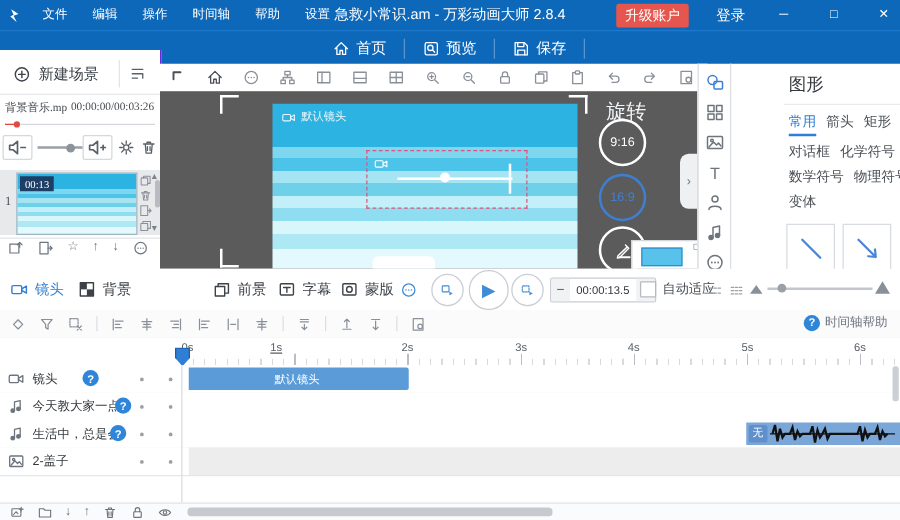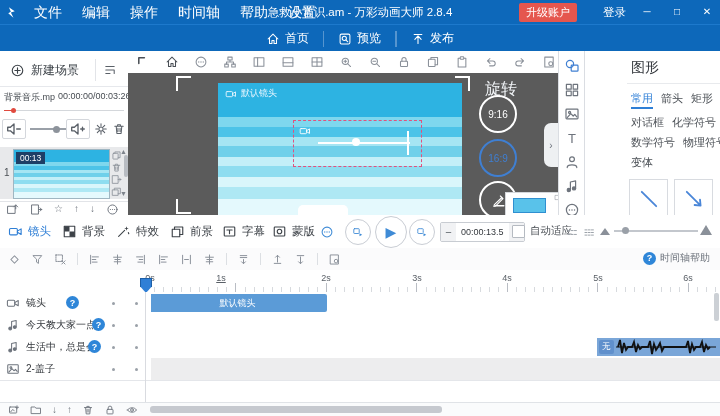--- a/index.html
+++ b/index.html
@@ -8,37 +8,37 @@
        -webkit-font-smoothing:antialiased;}
   .abs{position:absolute;}
   .flex{display:flex;align-items:center;}
   .ic{display:inline-flex;align-items:center;justify-content:center;flex:none;}
   .ic svg{display:block;width:100%;height:100%;}.s12{width:12px;height:12px}.s13{width:13px;height:13px}
   .s14{width:14px;height:14px}.s15{width:15px;height:15px}.s16{width:16px;height:16px}
 
   
   #titlebar{left:0;top:0;width:720px;height:24px;background:#0d68ba;color:#fff;}
   #titlebar .menus{display:flex;gap:0;margin-left:6px;}
-  #titlebar .menus span{font-size:14px;padding:0 10px;line-height:24px;cursor:default;}
+  #titlebar .menus span{font-size:10px;padding:0 10px;line-height:24px;cursor:default;}
   #titlebar .title{position:absolute;left:50%;top:0;transform:translateX(-50%);
        font-size:11.5px;line-height:24px;white-space:nowrap;}
-  #titlebar .right{position:absolute;right:4px;top:0;height:24px;display:flex;align-items:center;gap:12px;}
+  #titlebar .right{position:absolute;right:4px;top:0;height:24px;display:flex;align-items:center;gap:22px;}
   .upgrade{background:#e5564e;border-radius:2px;font-size:11px;padding:2px 7px;}
-  .login{font-size:11.5px;margin-left:14px;}
+  .login{font-size:11.5px;}
   .winbtn{font-size:10px;width:18px;text-align:center;line-height:24px;}
   #logo{width:13px;height:13px;margin-left:5px;}
 
   
   #bluebar{left:0;top:24px;width:720px;height:27px;background:#0d68ba;border-top:1px solid #1d79cc;}
   #bluebar .grp{position:absolute;left:50%;top:0;transform:translateX(-50%);height:27px;display:flex;align-items:center;}
   #bluebar .btn{display:flex;align-items:center;gap:5px;color:#fff;font-size:12px;padding:0 14px;height:17px;}
   #bluebar .sep{width:1px;height:16px;background:rgba(255,255,255,.3);}
 
   
-  #sidebar{left:0;top:51px;width:128px;height:164px;background:#fff;border-right:1px solid #6d28d9;}
+  #sidebar{left:0;top:40px;width:128px;height:164px;background:#fff;border-right:1px solid #6d28d9;font-family:Liberation Serif, serif;}
   #newscene{left:0;top:4px;width:128px;height:30px;}
   #newscene .nbtn{display:flex;align-items:center;gap:6px;color:#3c4248;font-size:12px;margin-left:10px;}
   #newscene .vdiv{position:absolute;left:95px;top:4px;width:1px;height:22px;background:#e2e4e8;}
   .hdiv{position:absolute;left:0;width:128px;height:1px;background:#e6e8ec;}
   #musicrow{left:4px;top:40px;width:122px;height:14px;font-size:9px;color:#474c52;white-space:nowrap;display:flex;gap:3px;}
   #musicbar{left:4px;top:58px;width:120px;height:3px;}
   #musicbar .track{position:absolute;left:0;top:1px;width:120px;height:1px;background:#d4d7db;}
   #musicbar .done{position:absolute;left:0;top:1px;width:9px;height:1px;background:#e04a3f;}
   #musicbar .dot{position:absolute;left:7px;top:-1px;width:5px;height:5px;border-radius:50%;background:#e04a3f;}
   #volrow{left:2px;top:66px;width:124px;height:24px;display:flex;align-items:center;gap:4px;color:#5a6068;}
@@ -199,29 +199,30 @@
       <span class="ic s14">
           <svg viewBox="0 0 20 20" fill="none" stroke="currentColor" stroke-width="1.5" stroke-linecap="round" stroke-linejoin="round">
             <rect x="3" y="3" width="14" height="14" rx="2"></rect>
             <circle cx="9" cy="9" r="3"></circle>
             <path d="M11.5 11.5 L14 14"></path>
           </svg>
         </span>
       <span>预览</span>
     </div>
     <div class="sep"></div>
-    <div class="sep"></div>
     <div class="btn">
       <span class="ic s14">
           <svg viewBox="0 0 20 20" fill="none" stroke="currentColor" stroke-width="1.5" stroke-linecap="round" stroke-linejoin="round">
-            <path d="M10 16.5 V6.5 M5.5 10.5 L10 5.5 L14.5 10.5 M4.5 3.5 H15.5"></path>
+            <path d="M3 3 H13.5 L17 6.5 V17 H3 Z"></path>
+            <path d="M6 3 V7.5 H13 V3.5 M6 17 V11.5 H14 V17"></path>
           </svg>
         </span>
-      <span>发布</span>
-    </div>
+      <span>保存</span>
+    </div>
+    <div class="sep"></div>
   </div>
 </div>
 
 <div class="abs" id="sidebar">
   <div class="abs flex" id="newscene">
     <div class="nbtn">
       <span class="ic s15">
           <svg viewBox="0 0 20 20" fill="none" stroke="currentColor" stroke-width="1.5" stroke-linecap="round" stroke-linejoin="round">
             <circle cx="10" cy="10" r="7"></circle>
             <path d="M10 6.5 V13.5 M6.5 10 H13.5"></path>
@@ -565,30 +566,20 @@
   </div>
   <div class="mbtn" style="left:62px;">
     <span class="ic s15">
         <svg viewBox="0 0 20 20" fill="none" stroke="currentColor" stroke-width="1.5" stroke-linecap="round" stroke-linejoin="round">
           <rect x="3" y="3" width="7" height="7" fill="currentColor" stroke="none"></rect>
           <rect x="10" y="10" width="7" height="7" fill="currentColor" stroke="none"></rect>
           <rect x="3" y="3" width="14" height="14"></rect>
         </svg>
       </span>
     <span>背景</span>
-  </div>
-  <div class="mbtn" style="left:116px;">
-    <span class="ic s15">
-        <svg viewBox="0 0 20 20" fill="none" stroke="currentColor" stroke-width="1.5" stroke-linecap="round" stroke-linejoin="round">
-          <path d="M3.5 16.5 L11.5 8.5"></path>
-          <path d="M14 3 L14.7 5.3 L17 6 L14.7 6.7 L14 9 L13.3 6.7 L11 6 L13.3 5.3 Z" fill="currentColor" stroke="none"></path>
-          <path d="M16.5 11.5 L17 13"></path>
-        </svg>
-      </span>
-    <span>特效</span>
   </div>
   <div class="mbtn" style="left:222px;">
     <span class="ic s15">
         <svg viewBox="0 0 20 20" fill="none" stroke="currentColor" stroke-width="1.5" stroke-linecap="round" stroke-linejoin="round">
           <rect x="3" y="4" width="14" height="12" rx="1"></rect>
           <path d="M6.5 8 H13.5 M10 8 V13"></path>
         </svg>
       </span>
     <span>字幕</span>
   </div>

